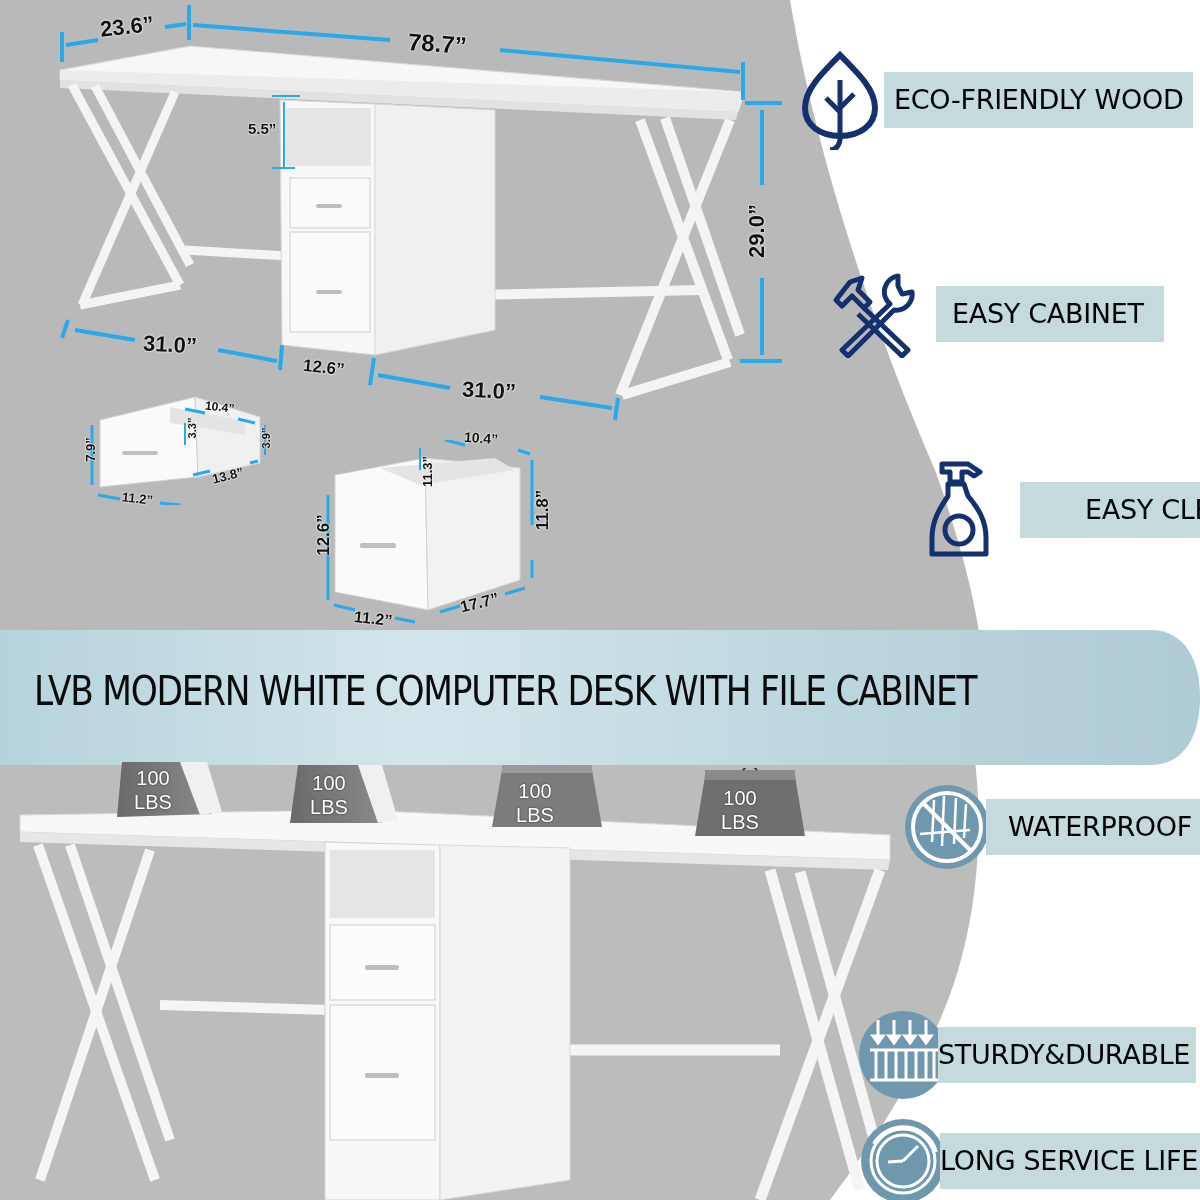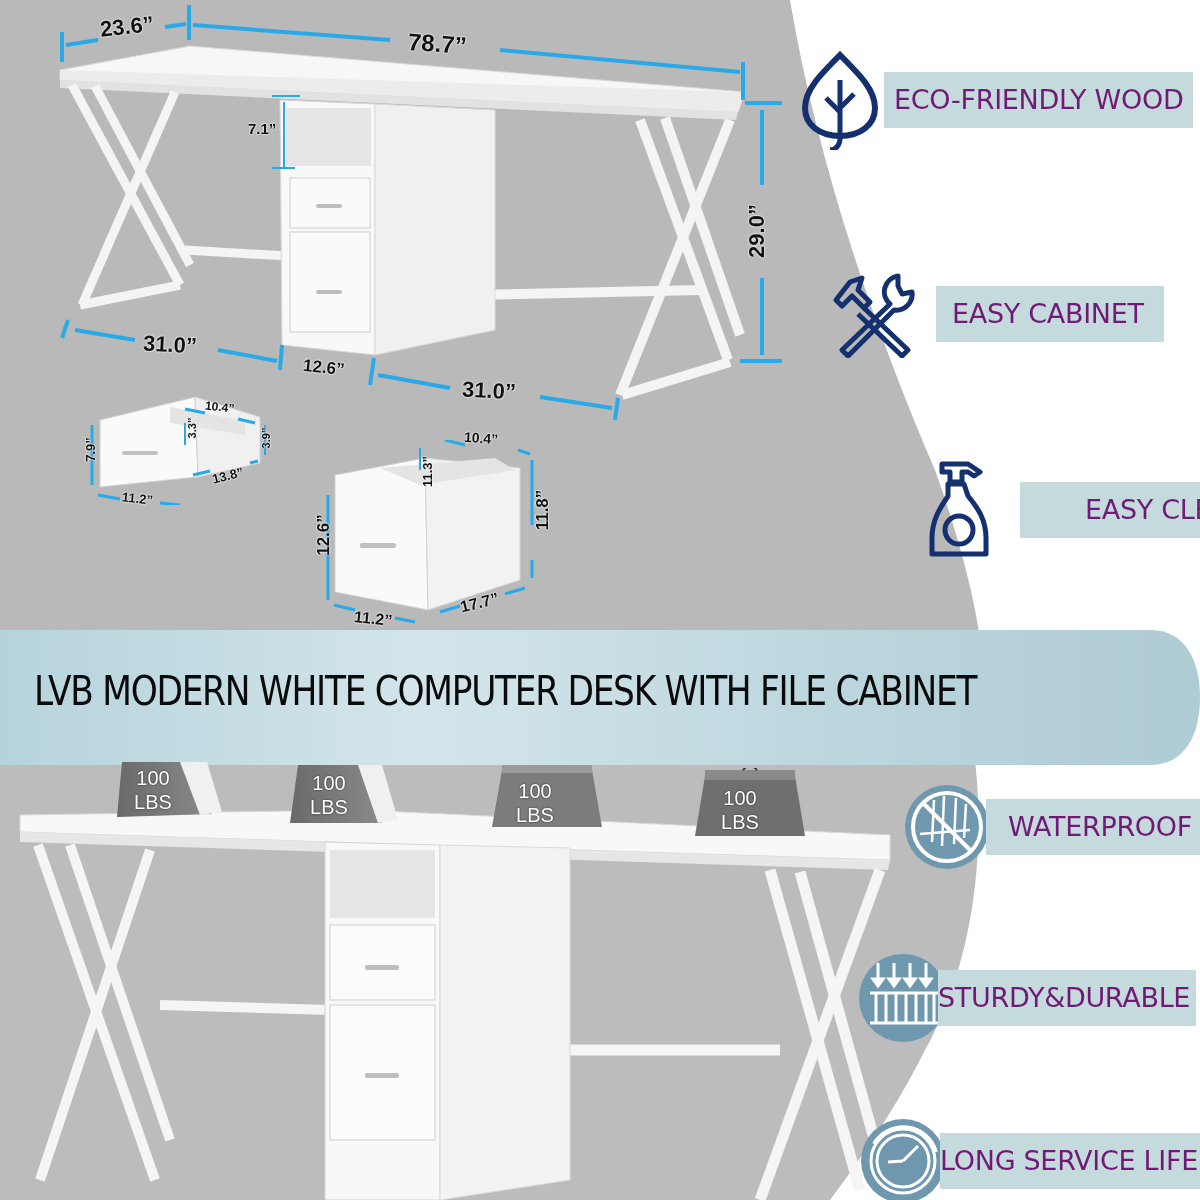--- a/index.html
+++ b/index.html
@@ -1,20 +1,20 @@
 <!DOCTYPE html>
 <html><head>
 <meta charset="utf-8">
 <style>
   html,body{margin:0;padding:0;}
   body{width:1200px;height:1200px;position:relative;overflow:hidden;background:#ffffff;font-family:"Liberation Sans",sans-serif;}
   .bg-gray{position:absolute;left:0;top:0;width:1200px;height:1200px;}
   .dim{position:absolute;font-family:"Liberation Sans",sans-serif;font-weight:bold;color:#111;white-space:nowrap;text-shadow:0 0 2px #fff,0 0 2px #fff;}
   .feat{position:absolute;display:flex;align-items:center;}
-  .feat-label{background:#c5dadd;color:#701a75;font-family:"DejaVu Sans",sans-serif;font-size:27px;padding:0 10px;height:56px;line-height:56px;white-space:nowrap;letter-spacing:-0.3px;}
+  .feat-label{background:#c5dadd;color:#000000;font-family:"DejaVu Sans",sans-serif;font-size:27px;padding:0 10px;height:56px;line-height:56px;white-space:nowrap;letter-spacing:-0.3px;}
   .banner{position:absolute;left:0;top:630px;width:1200px;height:135px;}
   .banner-title{position:absolute;left:34px;top:668px;font-family:"DejaVu Sans",sans-serif;font-size:40px;color:#0a0a0a;letter-spacing:-1.5px;transform:scaleX(0.86);transform-origin:left center;white-space:nowrap;}
   .weight{position:absolute;width:90px;height:66px;}
   .weight-text{position:absolute;left:0;top:8px;width:66px;text-align:center;color:#fff;font-family:"Liberation Sans",sans-serif;font-size:20px;line-height:24px;text-shadow:0 0 2px #222;}
 </style>
 </head>
 <body>
 
 <svg class="bg-gray" width="1200" height="1200" viewBox="0 0 1200 1200">
   <defs>
@@ -87,21 +87,21 @@
     <line x1="374" y1="358" x2="370" y2="385"></line>
     <line x1="378" y1="375" x2="450" y2="388"></line>
     <line x1="540" y1="397" x2="612" y2="408"></line>
     <line x1="618" y1="398" x2="615" y2="420"></line>
   </g>
 </svg>
 
 <span class="dim" style="left:100px;top:14px;font-size:22px;transform:rotate(-6deg);">23.6”</span>
 <span class="dim" style="left:408px;top:30px;font-size:24px;transform:rotate(4deg);">78.7”</span>
 <span class="dim" style="left:730px;top:218px;font-size:22px;transform:rotate(-90deg);">29.0”</span>
-<span class="dim" style="left:248px;top:120px;font-size:15px;">7.1”</span>
+<span class="dim" style="left:248px;top:120px;font-size:15px;">5.5”</span>
 <span class="dim" style="left:143px;top:332px;font-size:22px;transform:rotate(3deg);">31.0”</span>
 <span class="dim" style="left:303px;top:358px;font-size:17px;transform:rotate(6deg);">12.6”</span>
 <span class="dim" style="left:462px;top:378px;font-size:22px;transform:rotate(3deg);">31.0”</span>
 
 <svg style="position:absolute;left:60px;top:395px;" width="220" height="110" viewBox="0 0 220 110">
   <polygon points="40,25 135,2 138,82 40,92" fill="#fafafa" stroke="#d0d0d0"></polygon>
   <polygon points="135,2 200,22 200,68 138,82" fill="#f0f0f0" stroke="#d3d3d3"></polygon>
   <polygon points="110,12 185,26 185,40 110,28" fill="#e4e4e4"></polygon>
   <rect x="62" y="56" width="36" height="4" rx="2" fill="#c0c0c0"></rect>
   <g stroke="#29a9e8" stroke-width="3">
@@ -251,21 +251,21 @@
       <line x1="32" y1="18" x2="30" y2="60"></line>
         <line x1="42" y1="14" x2="40" y2="64"></line>
         <line x1="54" y1="16" x2="52" y2="62"></line>
         <line x1="64" y1="22" x2="62" y2="56"></line>
       <line x1="18" y1="52" x2="68" y2="48"></line>
     </g>
   </svg>
   <div class="feat-label" style="margin-left:-6px;padding:0 10px 0 22px;">WATERPROOF</div>
 </div>
 
-<div class="feat" style="left:858px;top:953px;justify-content:flex-end;">
+<div class="feat" style="left:858px;top:1010px;justify-content:flex-end;">
   <svg width="90" height="90" viewBox="0 0 90 90">
     <circle cx="45" cy="45" r="44" fill="#6f98ae"></circle>
     <g stroke="#fff" stroke-width="3" fill="#fff">
       <line x1="20" y1="10" x2="20" y2="28"></line>
         <polygon points="15,26 25,26 20,33"></polygon>
       <line x1="36" y1="10" x2="36" y2="28"></line>
         <polygon points="31,26 41,26 36,33"></polygon>
       <line x1="52" y1="10" x2="52" y2="28"></line>
         <polygon points="47,26 57,26 52,33"></polygon>
       <line x1="68" y1="10" x2="68" y2="28"></line>

